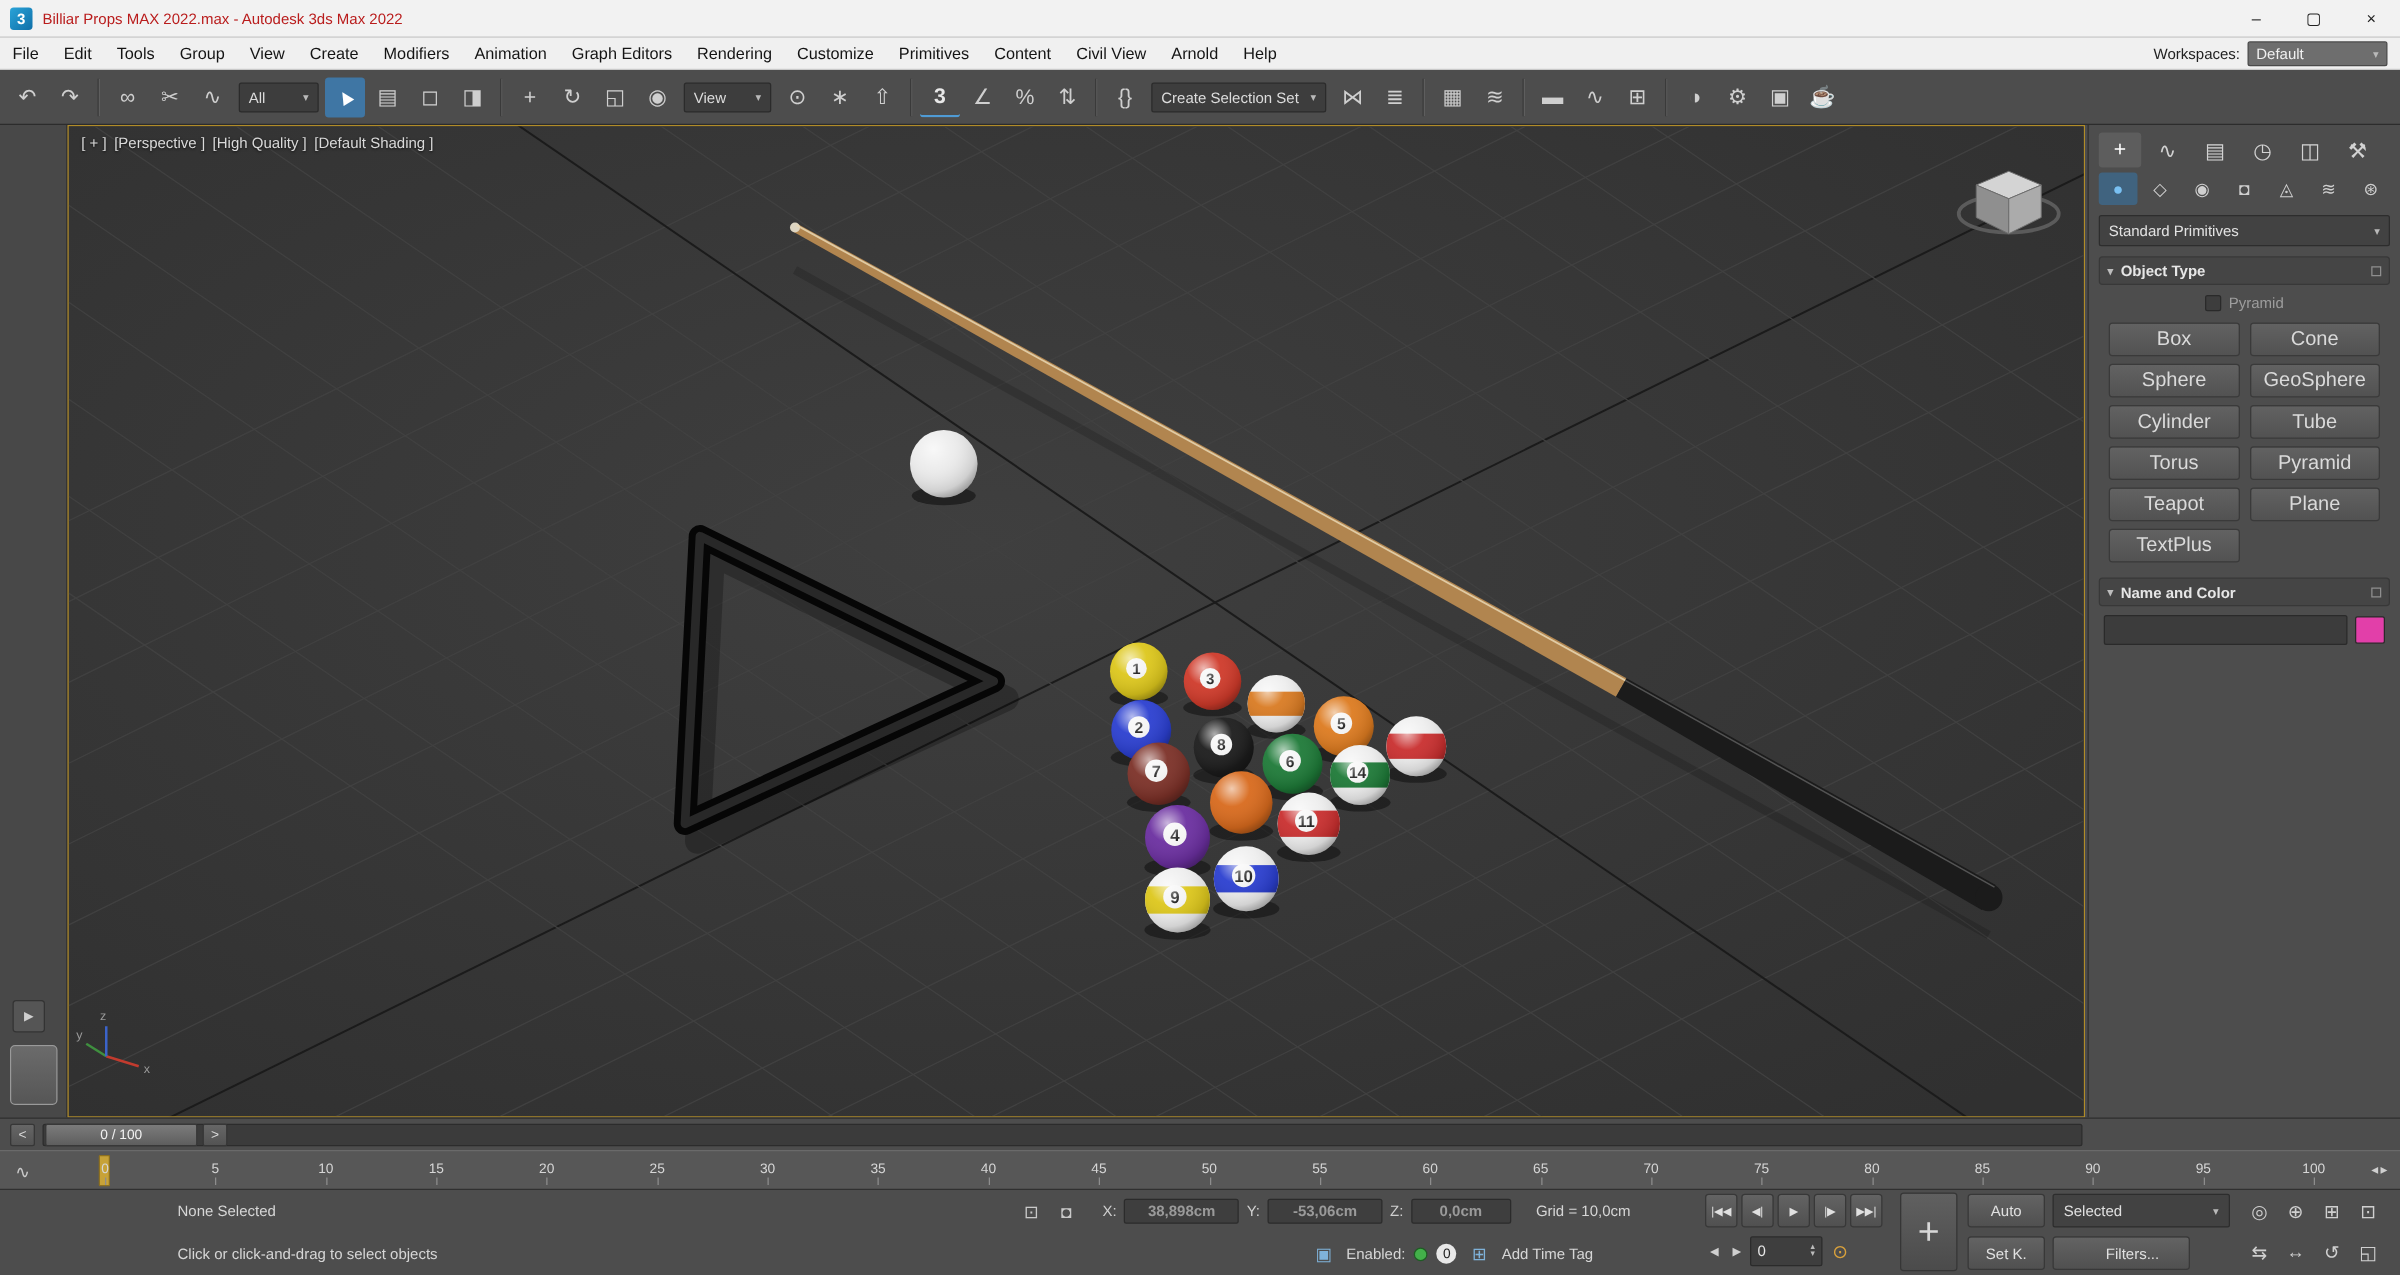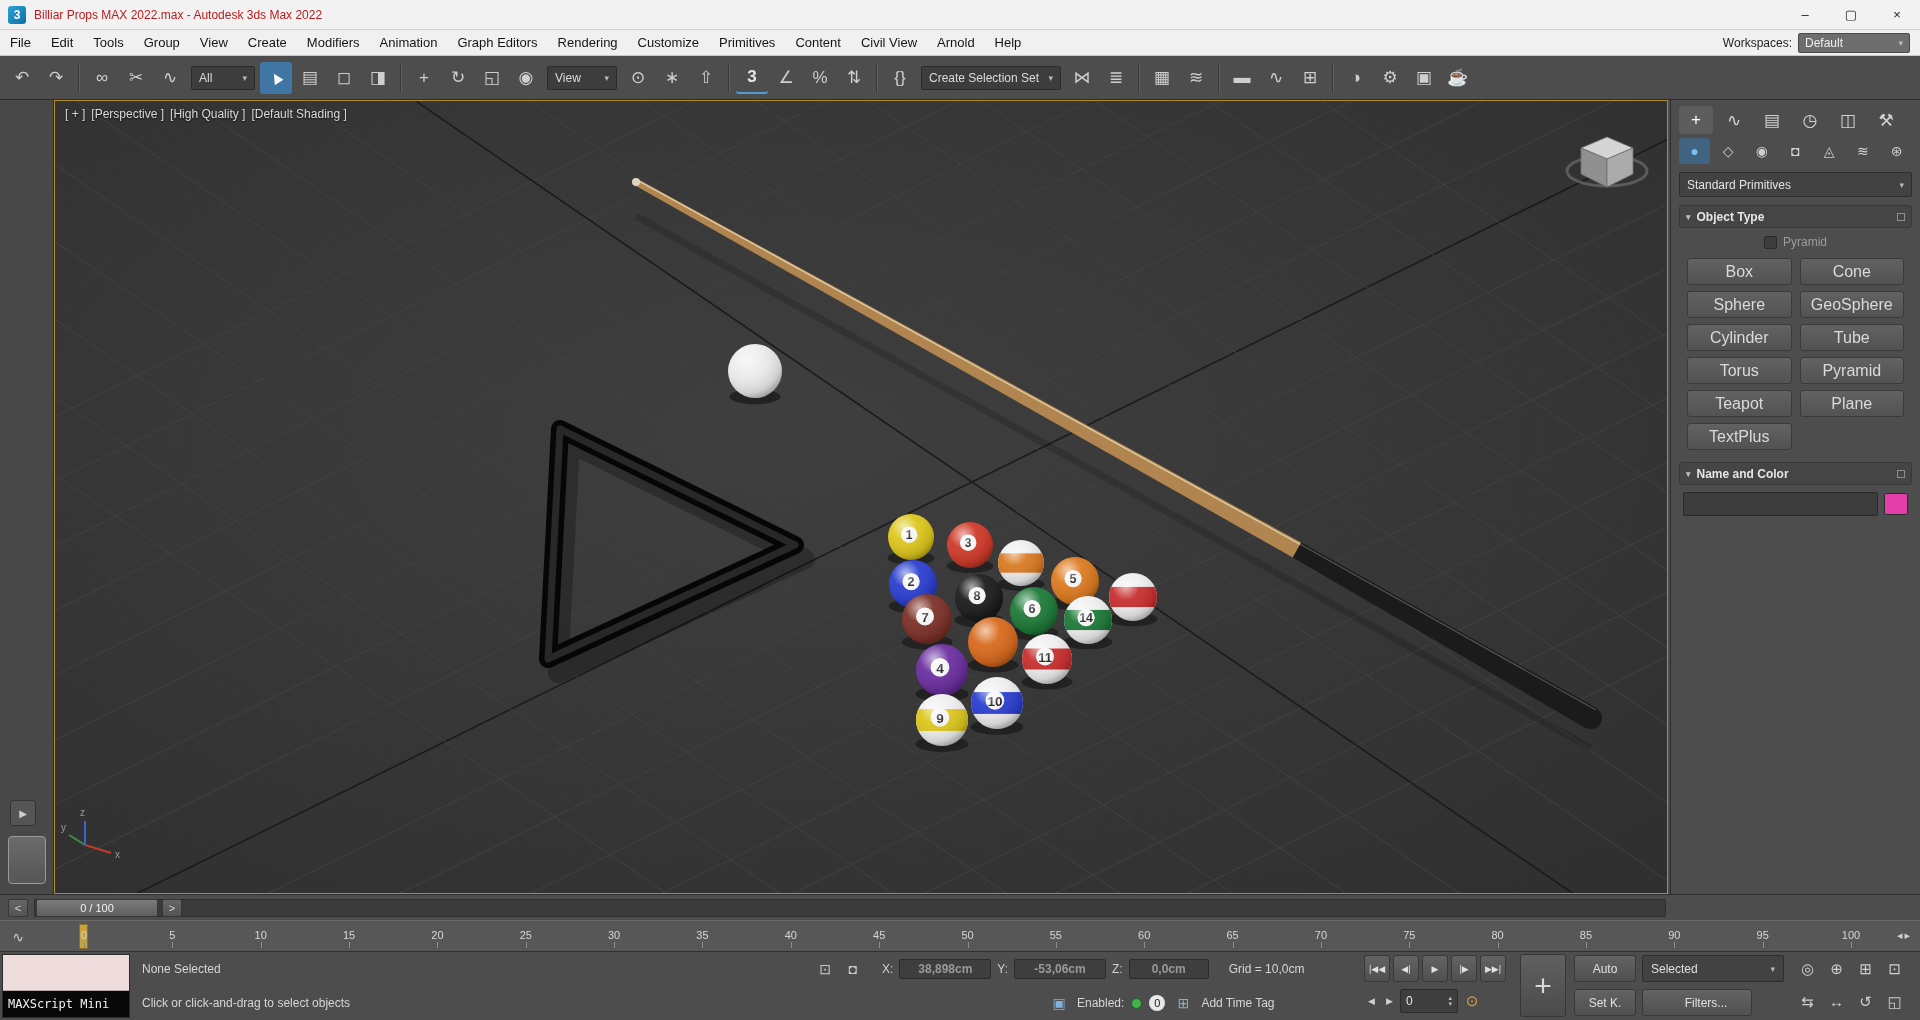--- a/index.html
+++ b/index.html
@@ -611,24 +611,20 @@
       <div class="ruler-label" style="left: 1585.95px;">85</div>
       <div class="ruler-tick" style="left: 1674.3px;"></div>
       <div class="ruler-label" style="left: 1674.3px;">90</div>
       <div class="ruler-tick" style="left: 1762.65px;"></div>
       <div class="ruler-label" style="left: 1762.65px;">95</div>
       <div class="ruler-tick" style="left: 1851px;"></div>
       <div class="ruler-label" style="left: 1851px;">100</div>
     </div>
 
   <div id="statusbar">
-    <div id="mini-listener">
-      <div class="ml-pink"></div>
-      <div class="ml-label">MAXScript Mini</div>
-    </div>
     <div id="sb-selection">None Selected</div>
     <div id="sb-prompt">Click or click-and-drag to select objects</div>
     <div id="sb-coords">
         <div class="sb-ico">⊡</div>
         <div class="sb-ico">◘</div>
         <div style="width: 6px;"></div>
         <span class="coord-label">X:</span>
         <div class="coord-field" style="width: 92px;">38,898cm</div>
         <span class="coord-label">Y:</span>
         <div class="coord-field" style="width: 92px;">-53,06cm</div>

